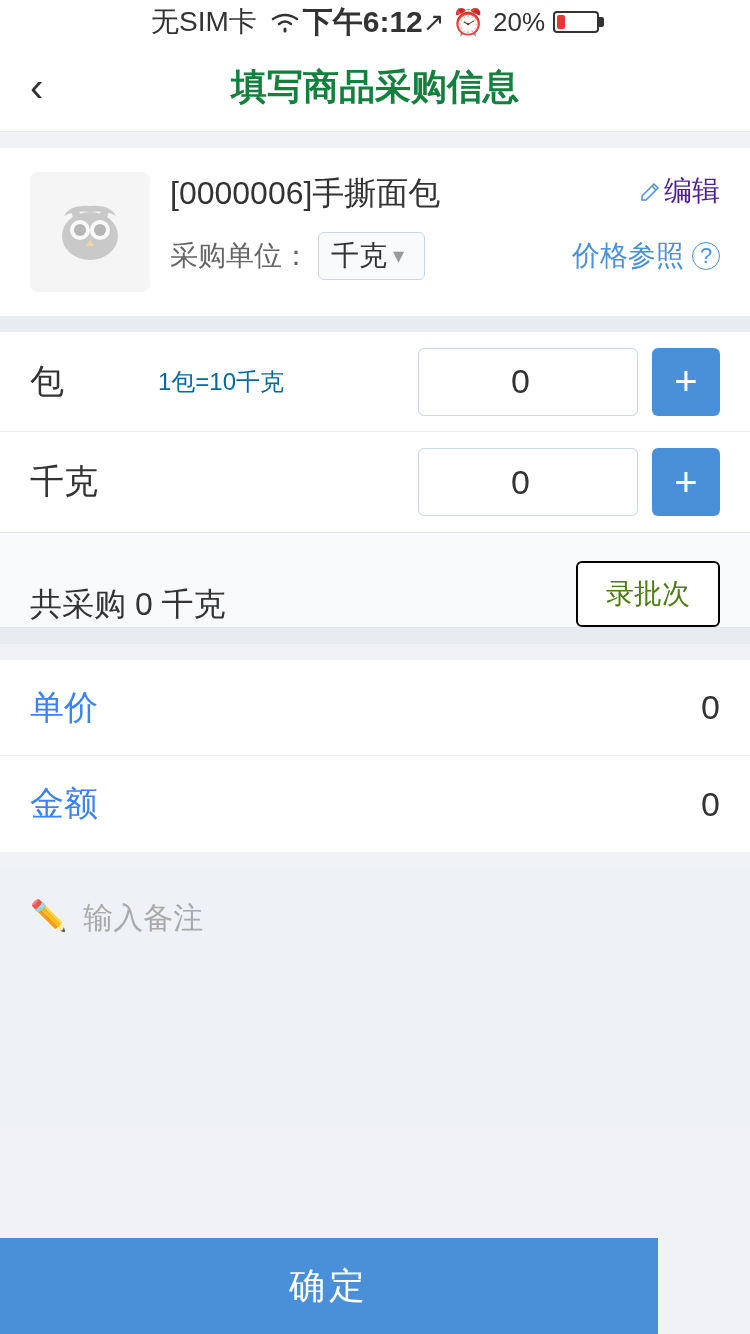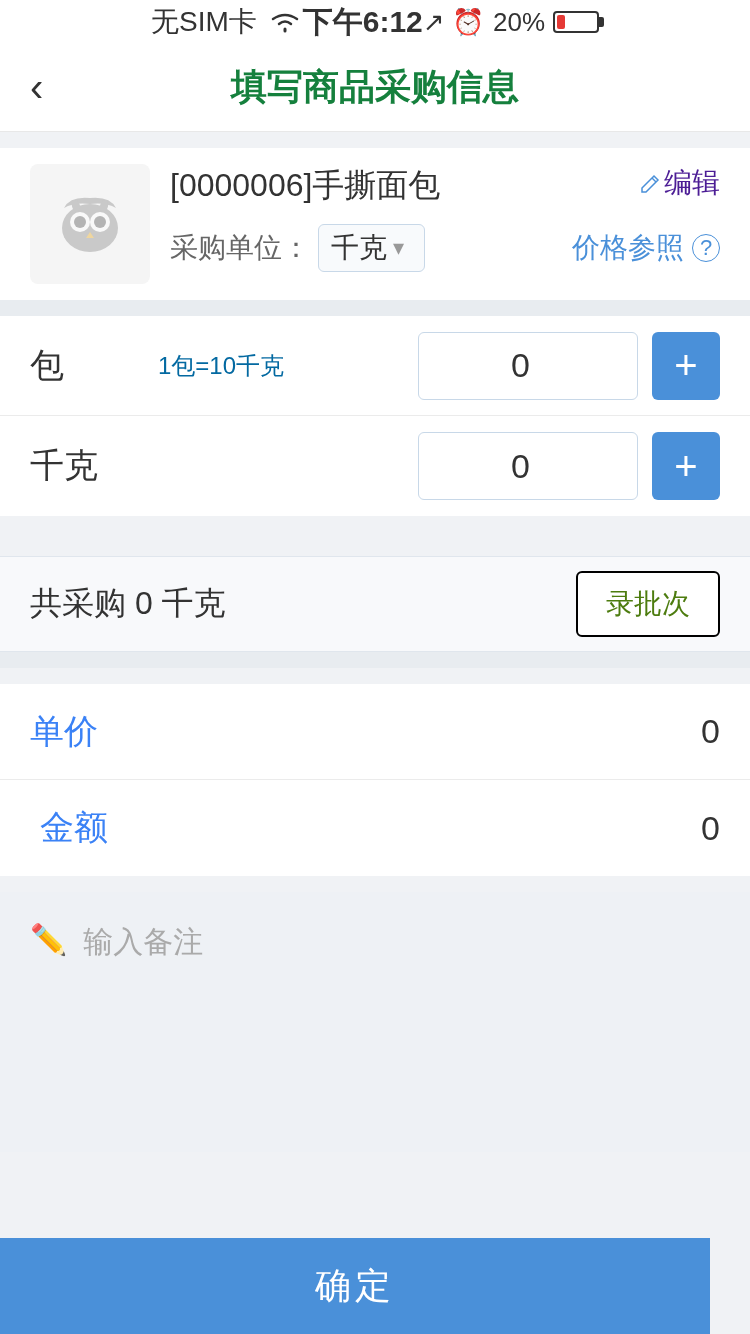--- a/index.html
+++ b/index.html
@@ -69,21 +69,21 @@
       transform: translateX(-50%);
       font-size: 36px;
       font-weight: 600;
       color: #15803d;
     }
 
     
     .product-card {
       background: #fff;
       margin-top: 16px;
-      padding: 16px 30px;
+      padding: 24px 30px;
       display: flex;
       align-items: flex-start;
       gap: 20px;
     }
     .product-thumb {
       width: 120px;
       height: 120px;
       background: #f5f5f5;
       border-radius: 8px;
       display: flex;
@@ -196,26 +196,25 @@
       font-size: 40px;
       margin-left: 14px;
       cursor: pointer;
       flex-shrink: 0;
     }
 
     
     .total-row {
       background: #f8f9fb;
       display: flex;
-      align-items: center;
+      align-items: flex-end;
       padding: 0 30px;
       height: 96px;
       border-top: 1px solid #e0e6ed;
       border-bottom: 1px solid #e0e6ed;
-      margin-top: 40px;
     }
     .total-text {
       font-size: 32px;
       color: #333;
       flex: 1;
     }
     .batch-btn {
       border: 2px solid #000000;
       border-radius: 6px;
       padding: 12px 28px;
@@ -230,21 +229,21 @@
       background: #fff;
       margin-top: 16px;
     }
     .info-row {
       display: flex;
       align-items: center;
       padding: 0 30px;
       height: 96px;
       border-bottom: 1px solid #ebebeb;
     }
-    .info-row:last-child { border-bottom: none; margin-left: 10px; }
+    .info-row:last-child { border-bottom: none; }
     .info-label {
       font-size: 34px;
       color: #3b82f6;
       flex: 1;
     }
     .info-value {
       font-size: 34px;
       color: #333;
     }
 
@@ -259,21 +258,21 @@
       gap: 16px;
     }
     .note-icon { font-size: 30px; color: #999; }
     .note-placeholder { font-size: 30px; color: #aaa; }
 
     
     .confirm-btn {
       position: fixed;
       bottom: 0;
       left: 0;
-      width: 710px;
+      width: 658px;
       height: 96px;
       background: #4a90d9;
       color: #fff;
       font-size: 36px;
       display: flex;
       align-items: center;
       justify-content: center;
       cursor: pointer;
       letter-spacing: 4px;
     }

